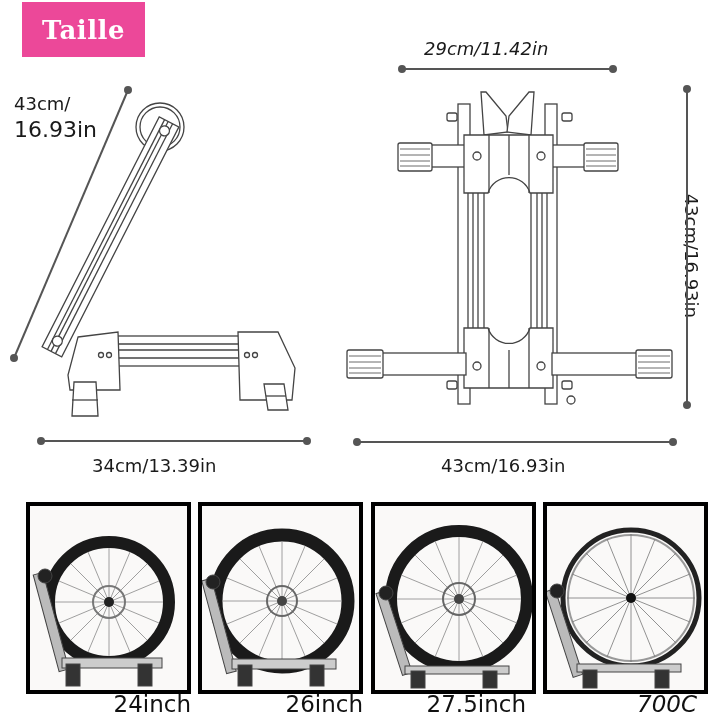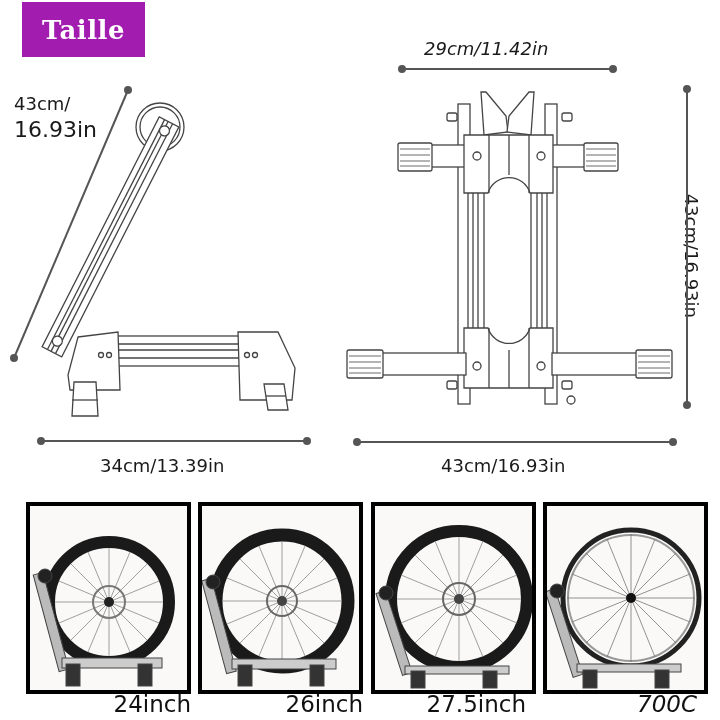--- a/index.html
+++ b/index.html
@@ -1,19 +1,19 @@
 <!DOCTYPE html>
 <html><head>
 <meta charset="utf-8">
 <style>
   html, body { margin: 0; padding: 0; background: #ffffff; }
   body { width: 720px; height: 720px; position: relative; overflow: hidden;
          font-family: "DejaVu Sans", "Liberation Sans", sans-serif; color: #1a1a1a; }
   .title-badge { position: absolute; left: 22px; top: 2px; width: 123px; height: 55px;
-                 background: #a21caf; display: flex; align-items: center; justify-content: center; }
+                 background: #ec4899; display: flex; align-items: center; justify-content: center; }
   .title-badge span { color: #fff; font-family: "DejaVu Serif", "Liberation Serif", serif;
                       font-weight: bold; font-size: 26px; letter-spacing: 0.5px; }
   .dim-label { position: absolute; font-size: 18px; color: #1a1a1a; white-space: nowrap; line-height: 1.2; }
   .dim-vert { position: absolute; left: 668px; top: 245px; transform-origin: center; 
               transform: rotate(90deg); width: 150px; text-align: center; margin-left: -52px; }
   svg.layer { position: absolute; left: 0; top: 0; }
   .photo-box { position: absolute; top: 502px; width: 157px; height: 184px;
                border: 4px solid #000; background: #faf9f8; overflow: hidden; box-sizing: content-box; }
   .photo-label { position: absolute; top: 693px; font-size: 23px; text-align: right; width: 165px;
                  color: #111; line-height: 1; }
@@ -21,21 +21,21 @@
 </head>
 <body>
 
 <div class="title-badge">
   <span>Taille</span>
 </div>
 
 <div class="dim-label" style="left:14px; top:93px; font-size:18px;">43cm/</div>
 <div class="dim-label" style="left:14px; top:117px; font-size:22px;">16.93in</div>
 <div class="dim-label" style="left:424px; top:38px;font-style:italic;">29cm/11.42in</div>
-<div class="dim-label" style="left:92px; top:455px;margin-left:8px;">34cm/13.39in</div>
+<div class="dim-label" style="left:92px; top:455px;">34cm/13.39in</div>
 <div class="dim-label" style="left:441px; top:455px;">43cm/16.93in</div>
 <div class="dim-label dim-vert">43cm/16.93in</div>
 
 <svg class="layer" width="720" height="500" viewBox="0 0 720 500">
   <g stroke="#555" stroke-width="2" fill="#555">
 
     <line x1="14" y1="358" x2="128" y2="90"></line>
     <circle cx="14" cy="358" r="3"></circle>
       <circle cx="128" cy="90" r="3"></circle>
 

